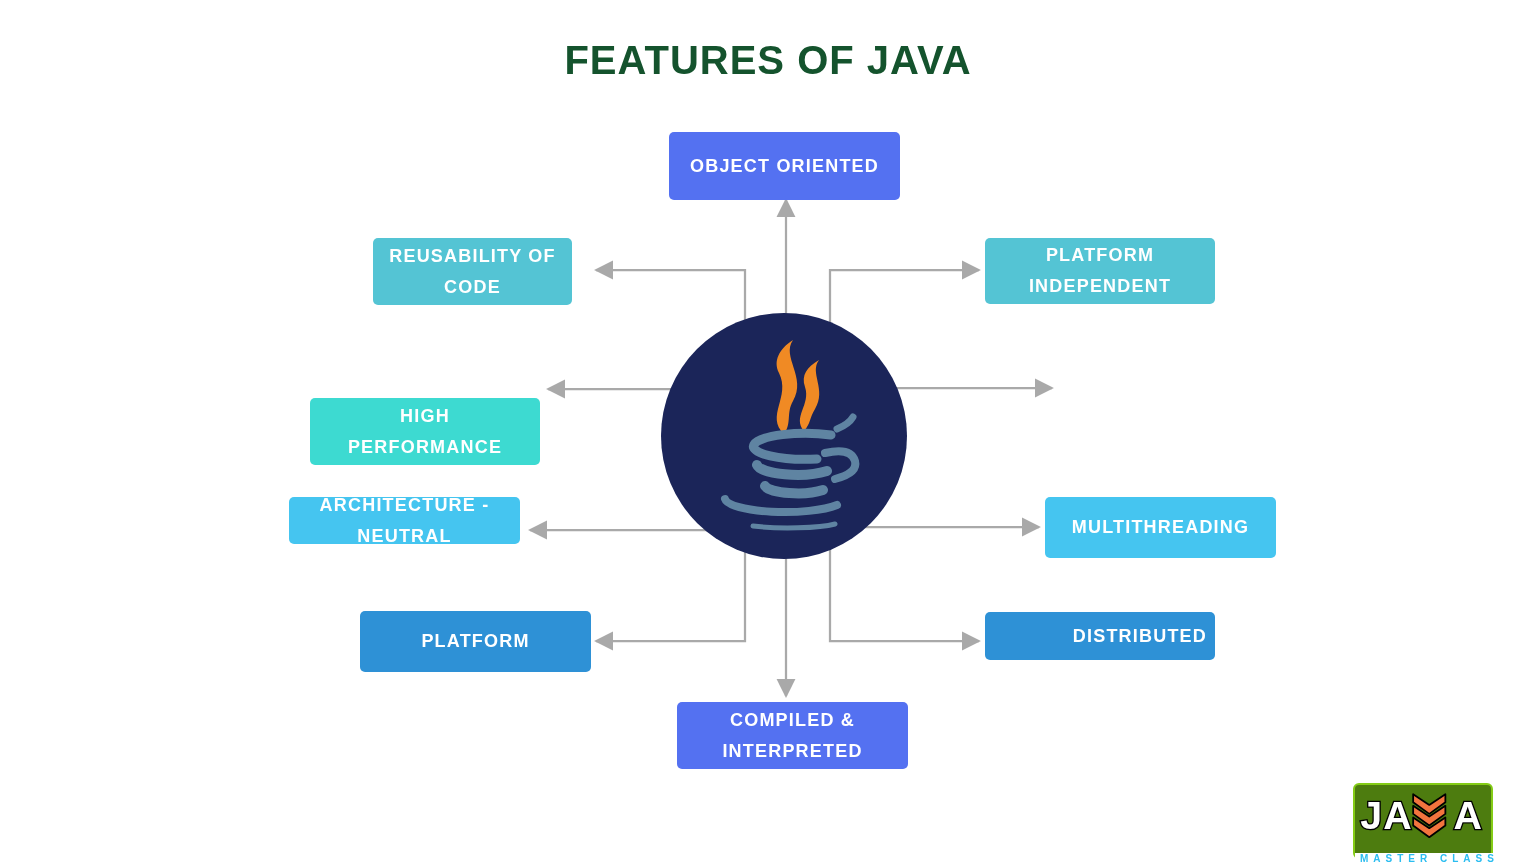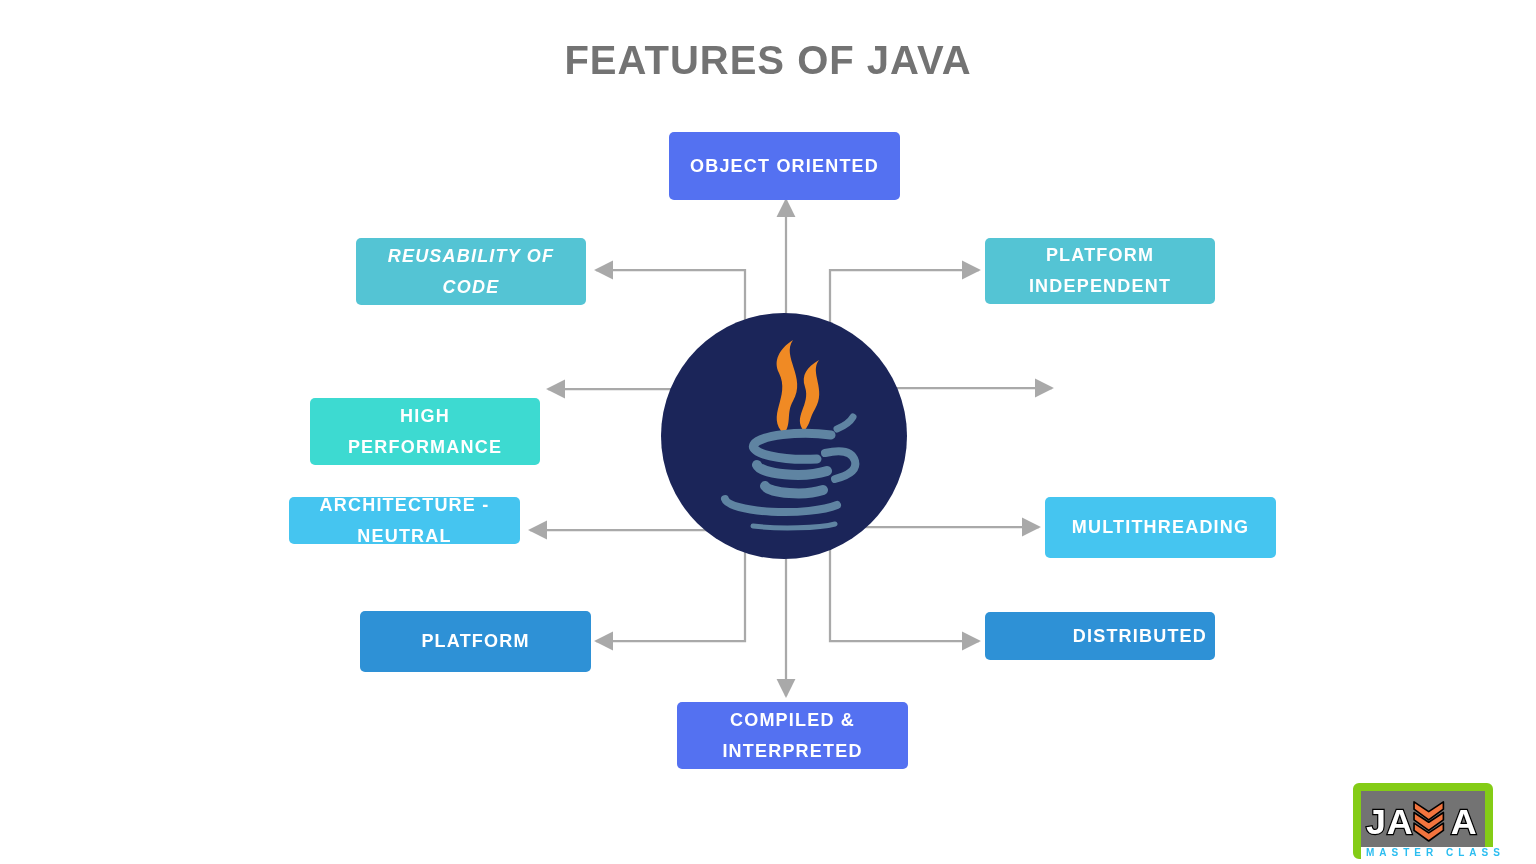--- a/index.html
+++ b/index.html
@@ -17,49 +17,49 @@
     position:absolute;left:661px;top:313px;width:246px;height:246px;
     border-radius:50%;z-index:1;
   }
   .java-circle svg{position:absolute;left:0;top:0;}
   .feature{
     position:absolute;z-index:2;display:flex;align-items:center;justify-content:center;
     text-align:center;color:#ffffff;font-weight:bold;font-size:18px;letter-spacing:1.2px;
     line-height:1.72;border-radius:5px;padding:0 8px;box-sizing:border-box;
   }
   #f-object        {left:669px; top:132px; width:231px; height:68px;}
-  #f-reusability   {left:356px; top:238px; width:230px; height:67px;font-style:italic;}
+  #f-reusability   {left:373px; top:238px; width:199px; height:67px;}
   #f-platform      {left:985px; top:238px; width:230px; height:66px;}
   #f-highperf      {left:310px; top:358px; width:230px; height:67px;}
   #f-highperf span {max-width:160px;}
   #f-robust        {left:1058px;top:358px; width:232px; height:60px;}
   #f-architecture  {left:289px; top:497px; width:231px; height:47px;}
   #f-multithreading{left:1045px;top:497px; width:231px; height:61px;}
   #f-portable      {left:360px; top:611px; width:231px; height:61px;}
   #f-distributed   {left:985px; top:612px; width:230px; height:48px;justify-content:flex-end;}
   #f-compiled      {left:677px; top:702px; width:231px; height:67px;}
   .badge{
     position:absolute;left:1353px;top:783px;width:140px;height:76px;
-    border:8px solid #84cc16;border-radius:6px;background:#737373;box-sizing:border-box;z-index:3;
+    border:2px solid #84cc16;border-radius:6px;background:#4d7c0f;box-sizing:border-box;z-index:3;
   }
   .badge-word{display:flex;align-items:center;justify-content:center;margin-top:1px;}
   .badge-sub{
     position:absolute;left:0;right:0;bottom:-8px;text-align:center;line-height:12px;
   }
   .badge-sub span{
     display:inline-block;background:#fff;padding:0 5px;
     font-size:10px;font-weight:bold;letter-spacing:5px;white-space:nowrap;
   }
 </style>
 </head>
 <body>
 
 <div class="canvas">
 
-  <h1 class="title" style="color: #737373;">FEATURES OF JAVA</h1>
+  <h1 class="title" style="color: #14532d;">FEATURES OF JAVA</h1>
 
   <svg class="connectors" width="1536" height="864" viewBox="0 0 1536 864">
     <defs>
       <marker id="arrow" viewBox="0 0 10 10" refX="9" refY="5" markerWidth="8.5" markerHeight="8.5" orient="auto-start-reverse">
         <path d="M0 0 L10 5 L0 10 Z" fill="#A9A9A9"></path>
       </marker>
     </defs>
     <g stroke="#A9A9A9">
       <path class="link" d="M786 436 V200" marker-end="url(#arrow)"></path>
       <path class="link" d="M745 436 V270 H596" marker-end="url(#arrow)"></path>

